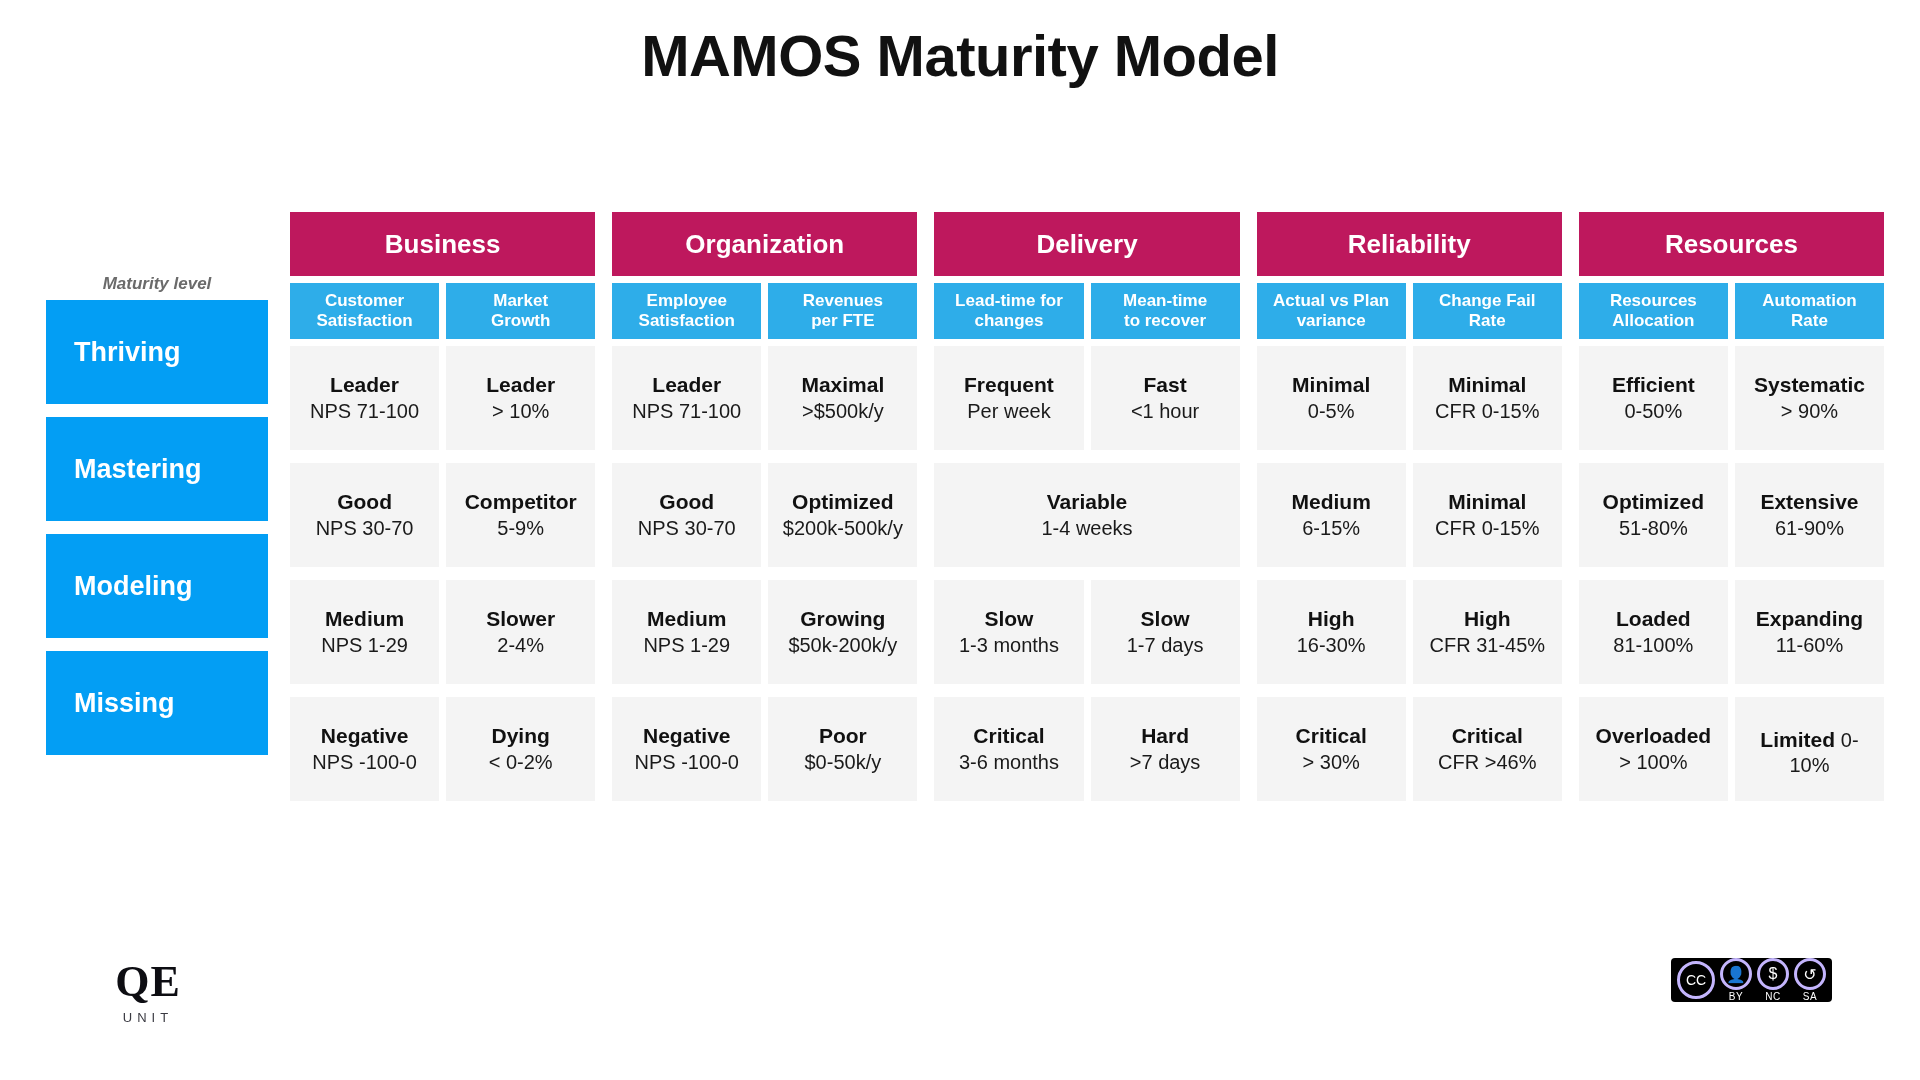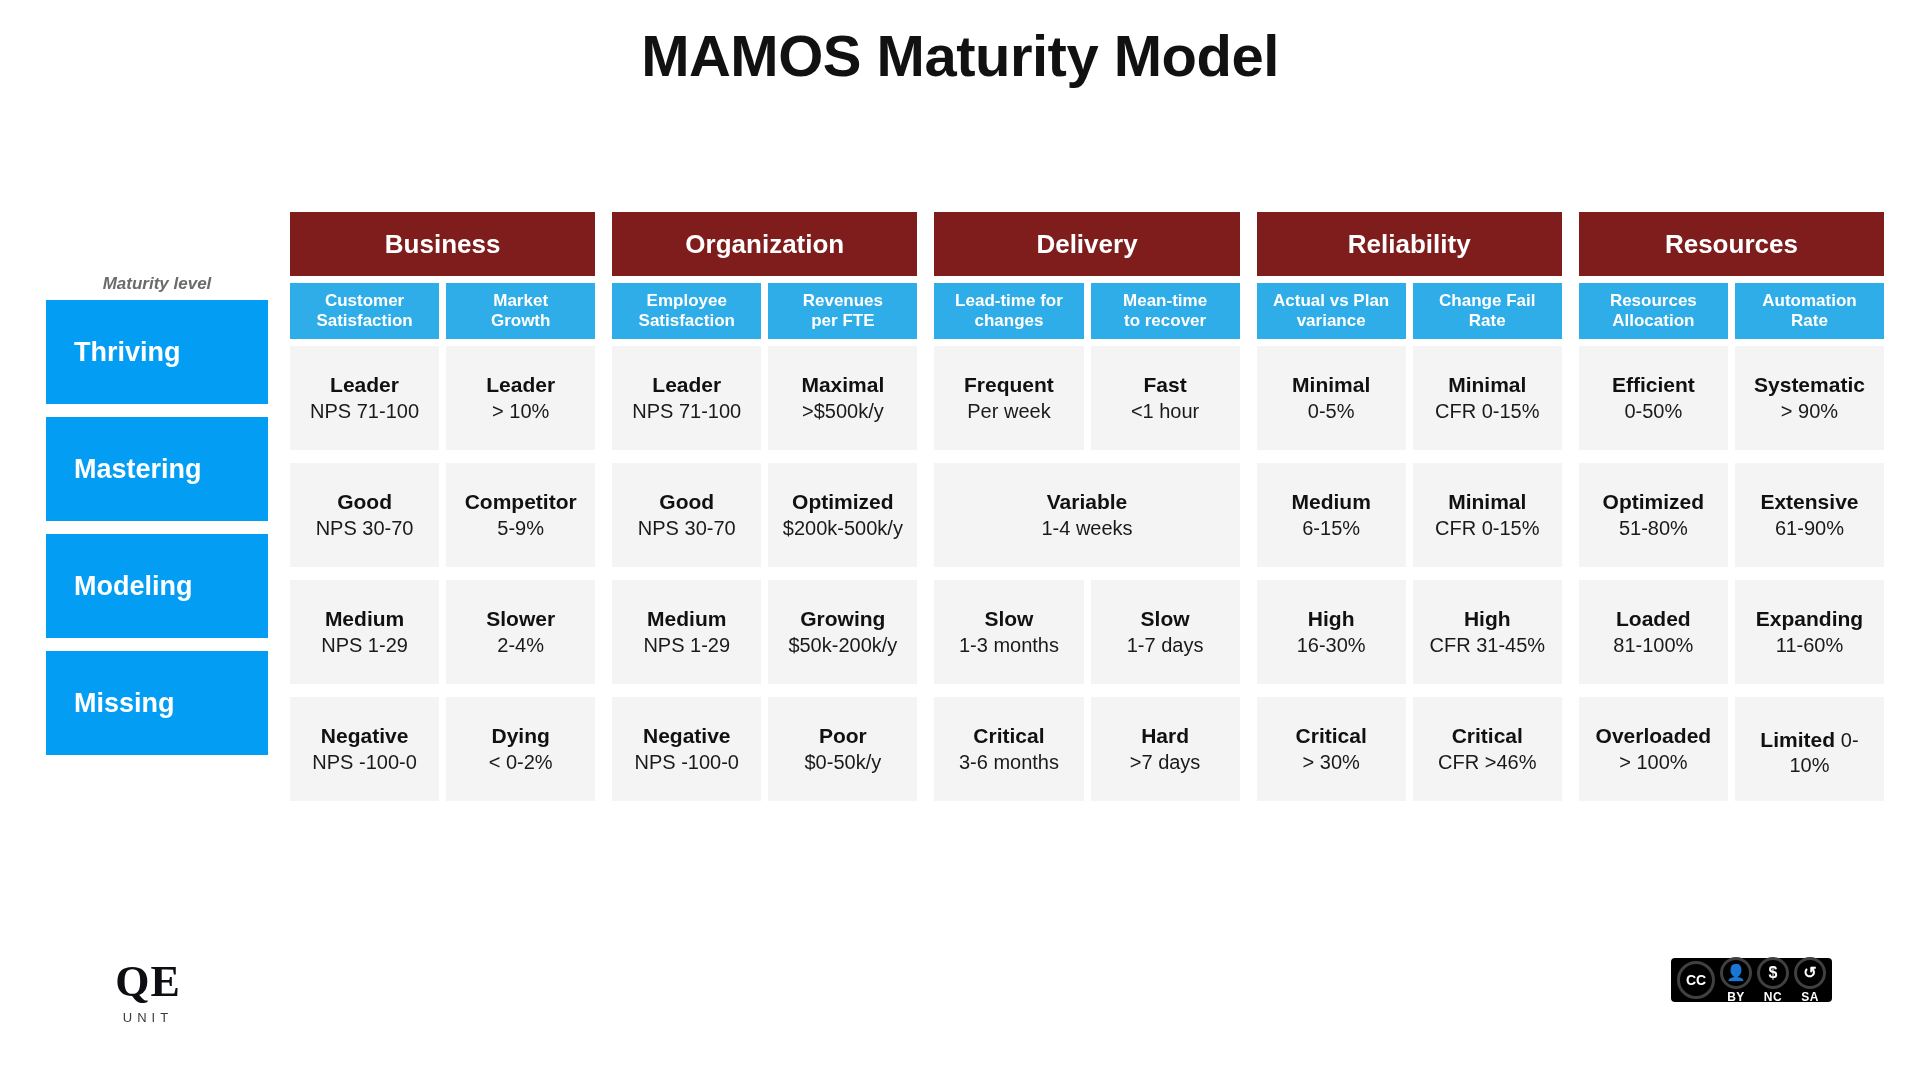--- a/index.html
+++ b/index.html
@@ -81,21 +81,21 @@
     display: flex;
     flex: 1 1 auto;
     gap: 17px;
   }
   .group {
     flex: 1 1 0;
     display: flex;
     flex-direction: column;
   }
   .group-header {
-    background: #7f1d1d;
+    background: #be185d;
     color: #ffffff;
     font-size: 26px;
     font-weight: bold;
     text-align: center;
     height: 64px;
     line-height: 64px;
     margin-bottom: 7px;
   }
   .sub-row {
     display: flex;
@@ -195,45 +195,45 @@
     display: flex;
     align-items: center;
     gap: 5px;
     height: 44px;
     box-sizing: border-box;
   }
   .cc-ring {
     width: 38px;
     height: 38px;
     border-radius: 50%;
-    border: 3px solid #404040;
+    border: 3px solid #c4b5fd;
     color: #ffffff;
     font-size: 14px;
-    font-weight: bold;
+    font-weight: normal;
     display: flex;
     align-items: center;
     justify-content: center;
     box-sizing: border-box;
     font-family: "Liberation Sans", sans-serif;
   }
   .cc-item {
     display: flex;
     flex-direction: column;
     align-items: center;
     justify-content: center;
   }
   .cc-item .cc-ring {
     width: 32px;
     height: 32px;
     font-size: 16px;
   }
   .cc-item .cc-label {
     color: #ffffff;
-    font-size: 12px;
-    font-weight: bold;
+    font-size: 10px;
+    font-weight: normal;
     letter-spacing: 0.5px;
     margin-top: 1px;
   }
 </style>
 </head>
 <body>
 
 <h1 class="page-title">MAMOS Maturity Model</h1>
 
 <div class="matrix">

